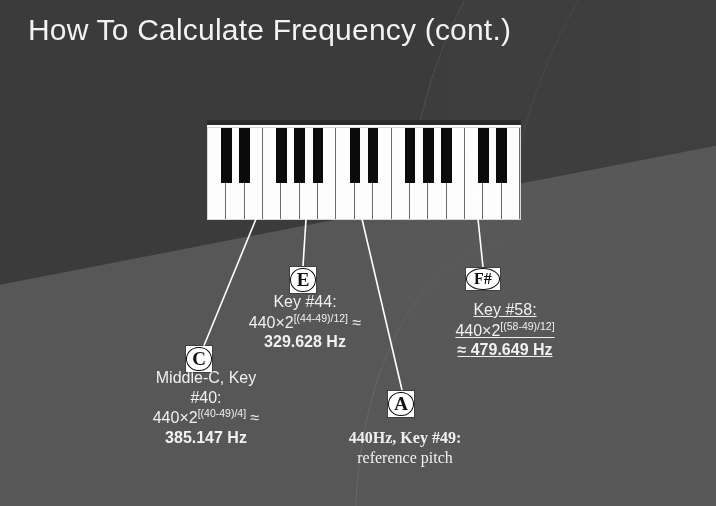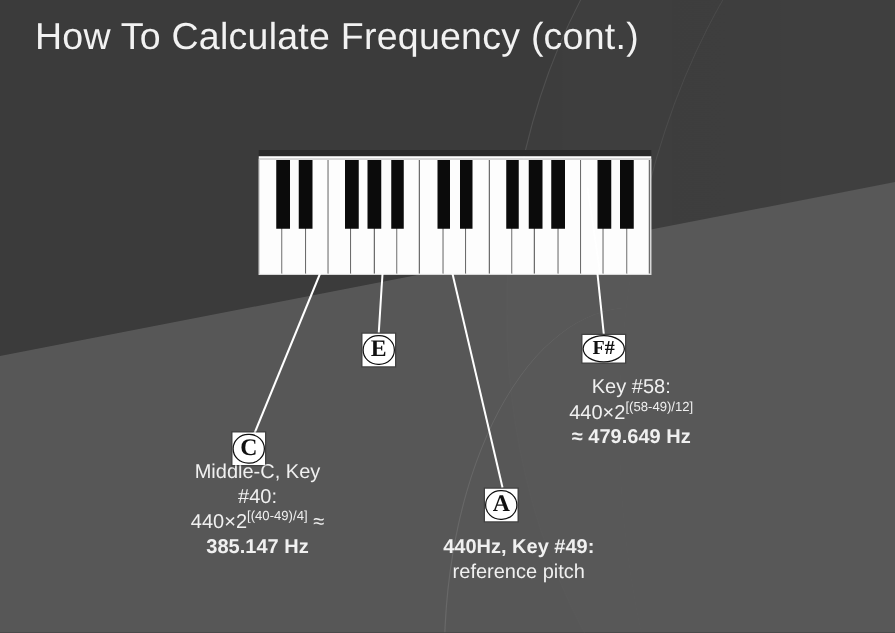--- a/index.html
+++ b/index.html
@@ -124,22 +124,22 @@
     position:absolute;
     color:#f0f0f0;
     text-align:center;
     line-height:1.22;
   }
   .anno .big{font-size:16px;}
   .anno .bold{font-weight:bold;}
   .anno sup{font-size:10.5px;}
   #anno-c{left:118px;top:368px;width:176px;}
   #anno-e{left:240px;top:292px;width:130px;}
-  #anno-fs{left:420px;top:300px;width:170px;}
-  #anno-a{left:348px;top:428px;width:134px;}
+  #anno-fs{left:420px;top:300px;width:170px;text-decoration:underline;}
+  #anno-a{left:338px;top:428px;width:134px;font-family:Liberation Serif, serif;}
 
   .hz{font-size:16px;font-weight:bold;}
 
   
   #watermark{
     position:absolute;right:18px;bottom:16px;
     color:#f4f4f4;font-size:19px;
     opacity:.95;
     letter-spacing:.5px;
   }
@@ -217,20 +217,28 @@
   <div class="anno" id="anno-c">
     <div class="big">Middle-C, Key</div>
     <div class="big">#40:</div>
     <div class="big">
       <span>440×2</span><sup>[(40-49)/4]</sup>
       <span>≈</span>
     </div>
     <div class="hz">385.147 Hz</div>
   </div>
 
+  <div class="anno" id="anno-e">
+    <div class="big">Key #44:</div>
+    <div class="big">
+      <span>440×2</span><sup>[(44-49)/12]</sup>
+      <span>≈</span>
+    </div>
+    <div class="hz">329.628 Hz</div>
+  </div>
 
   <div class="anno" id="anno-fs">
     <div class="big">Key #58:</div>
     <div class="big">
       <span>440×2</span><sup>[(58-49)/12]</sup>
     </div>
     <div class="hz">
       <span>≈</span>
       <span>479.649 Hz</span>
     </div>

